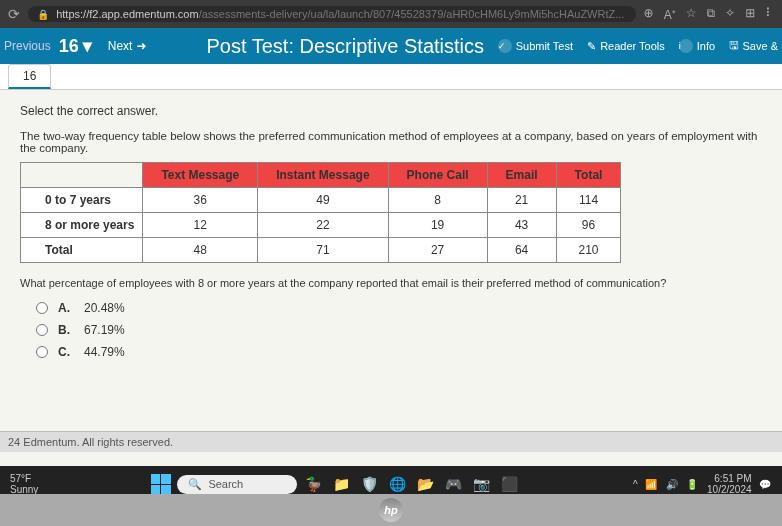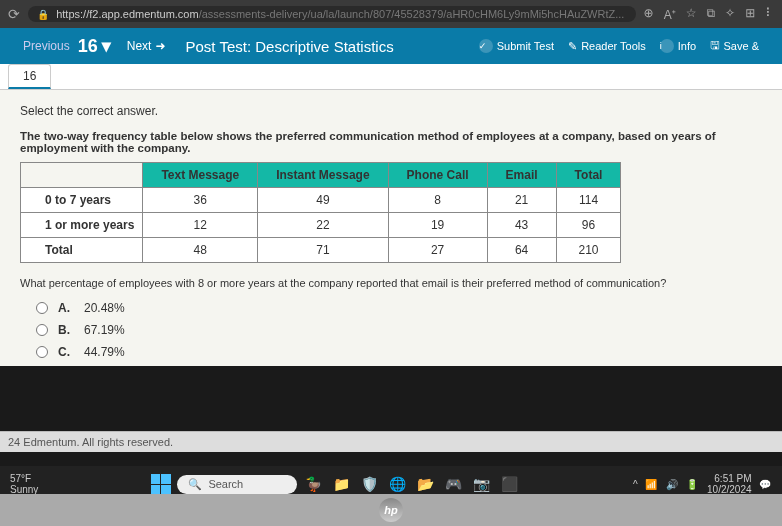--- a/index.html
+++ b/index.html
@@ -6,39 +6,39 @@
     body { width: 782px; height: 526px; background: #1a1a1a; overflow: hidden; position: relative; }
     
     .browser-bar { background: #3a3a3a; height: 28px; display: flex; align-items: center; padding: 0 8px; gap: 8px; }
     .browser-bar .nav-icon { color: #aaa; font-size: 14px; }
     .url-bar { flex: 1; background: #2a2a2a; border-radius: 12px; padding: 2px 10px; color: #999; font-size: 11px; display: flex; align-items: center; gap: 6px; }
     .url-bar .lock { color: #aaa; font-size: 10px; }
     .url-text { color: #ccc; }
     .url-text .dim { color: #777; }
     .browser-right { display: flex; gap: 10px; color: #aaa; font-size: 12px; }
     
-    .top-bar { background: #0a7ba8; height: 36px; display: flex; align-items: center; padding: 0 23px; color: #fff; font-size: 12px; }
+    .top-bar { background: #0a7ba8; height: 36px; display: flex; align-items: center; padding: 0 4px; color: #fff; font-size: 12px; }
     .top-bar .prev { color: #cce; margin-right: 8px; }
     .top-bar .qnum { font-size: 18px; font-weight: bold; margin-right: 16px; display: flex; align-items: center; gap: 4px; }
     .top-bar .next { margin-right: 20px; display: flex; align-items: center; gap: 4px; }
-    .top-bar .title { font-size: 15px; flex: 1; }
+    .top-bar .title { font-size: 20px; flex: 1; margin-left: 40px; }
     .top-bar .right-tools { display: flex; gap: 14px; align-items: center; font-size: 11px; }
     .top-bar .right-tools span { display: flex; align-items: center; gap: 4px; }
     .circ-icon { display: inline-block; width: 14px; height: 14px; border-radius: 50%; background: rgba(255,255,255,0.2); text-align: center; line-height: 14px; font-size: 9px; }
     
     .tab-bar { background: #fff; height: 26px; border-bottom: 1px solid #ccc; display: flex; align-items: flex-end; padding-left: 8px; }
     .tab-bar .tab { padding: 4px 14px; font-size: 12px; color: #333; border: 1px solid #ccc; border-bottom: 2px solid #0a7ba8; background: #fff; border-radius: 3px 3px 0 0; }
     
-    .content { background: #f5f5f0; padding: 14px 20px; height: 276px; font-size: 12px; color: #333; }
+    .content { background: #f5f5f0; padding: 14px 20px; height: 404px; font-size: 12px; color: #333; }
     .instr { margin-bottom: 12px; }
-    .desc { margin-bottom: 8px; font-size: 11.5px; font-weight: bold; }
+    .desc { margin-bottom: 8px; font-size: 11.5px; }
     
     table { border-collapse: collapse; margin-bottom: 14px; }
     table th, table td { border: 1px solid #888; padding: 5px 18px; text-align: center; font-size: 12px; background: #fff; }
-    table th { font-weight: bold; background: #14b8a6; }
+    table th { font-weight: bold; background: #ef4444; }
     table td.rowhead { text-align: left; font-weight: bold; padding-left: 24px; padding-right: 8px; }
     table th.rowhead-empty { background: #f5f5f0; border-left: 1px solid #888; }
     
     .question { margin-bottom: 12px; font-size: 11px; }
     .opts { margin-left: 16px; }
     .opt { display: flex; align-items: center; gap: 10px; margin-bottom: 8px; font-size: 12px; }
     .opt input { width: 12px; height: 12px; }
     .opt .lab { font-weight: bold; margin-right: 4px; }
     
     .footer-text { position: absolute; bottom: 74px; left: 0; right: 0; background: #ddd; color: #555; font-size: 11px; padding: 4px 8px; border-top: 1px solid #bbb; }
@@ -127,21 +127,21 @@
     </tr>
     <tr>
       <td class="rowhead">0 to 7 years</td>
       <td>36</td>
       <td>49</td>
       <td>8</td>
       <td>21</td>
       <td>114</td>
     </tr>
     <tr>
-      <td class="rowhead">1 or more years</td>
+      <td class="rowhead">8 or more years</td>
       <td>12</td>
       <td>22</td>
       <td>19</td>
       <td>43</td>
       <td>96</td>
     </tr>
     <tr>
       <td class="rowhead">Total</td>
       <td>48</td>
       <td>71</td>

